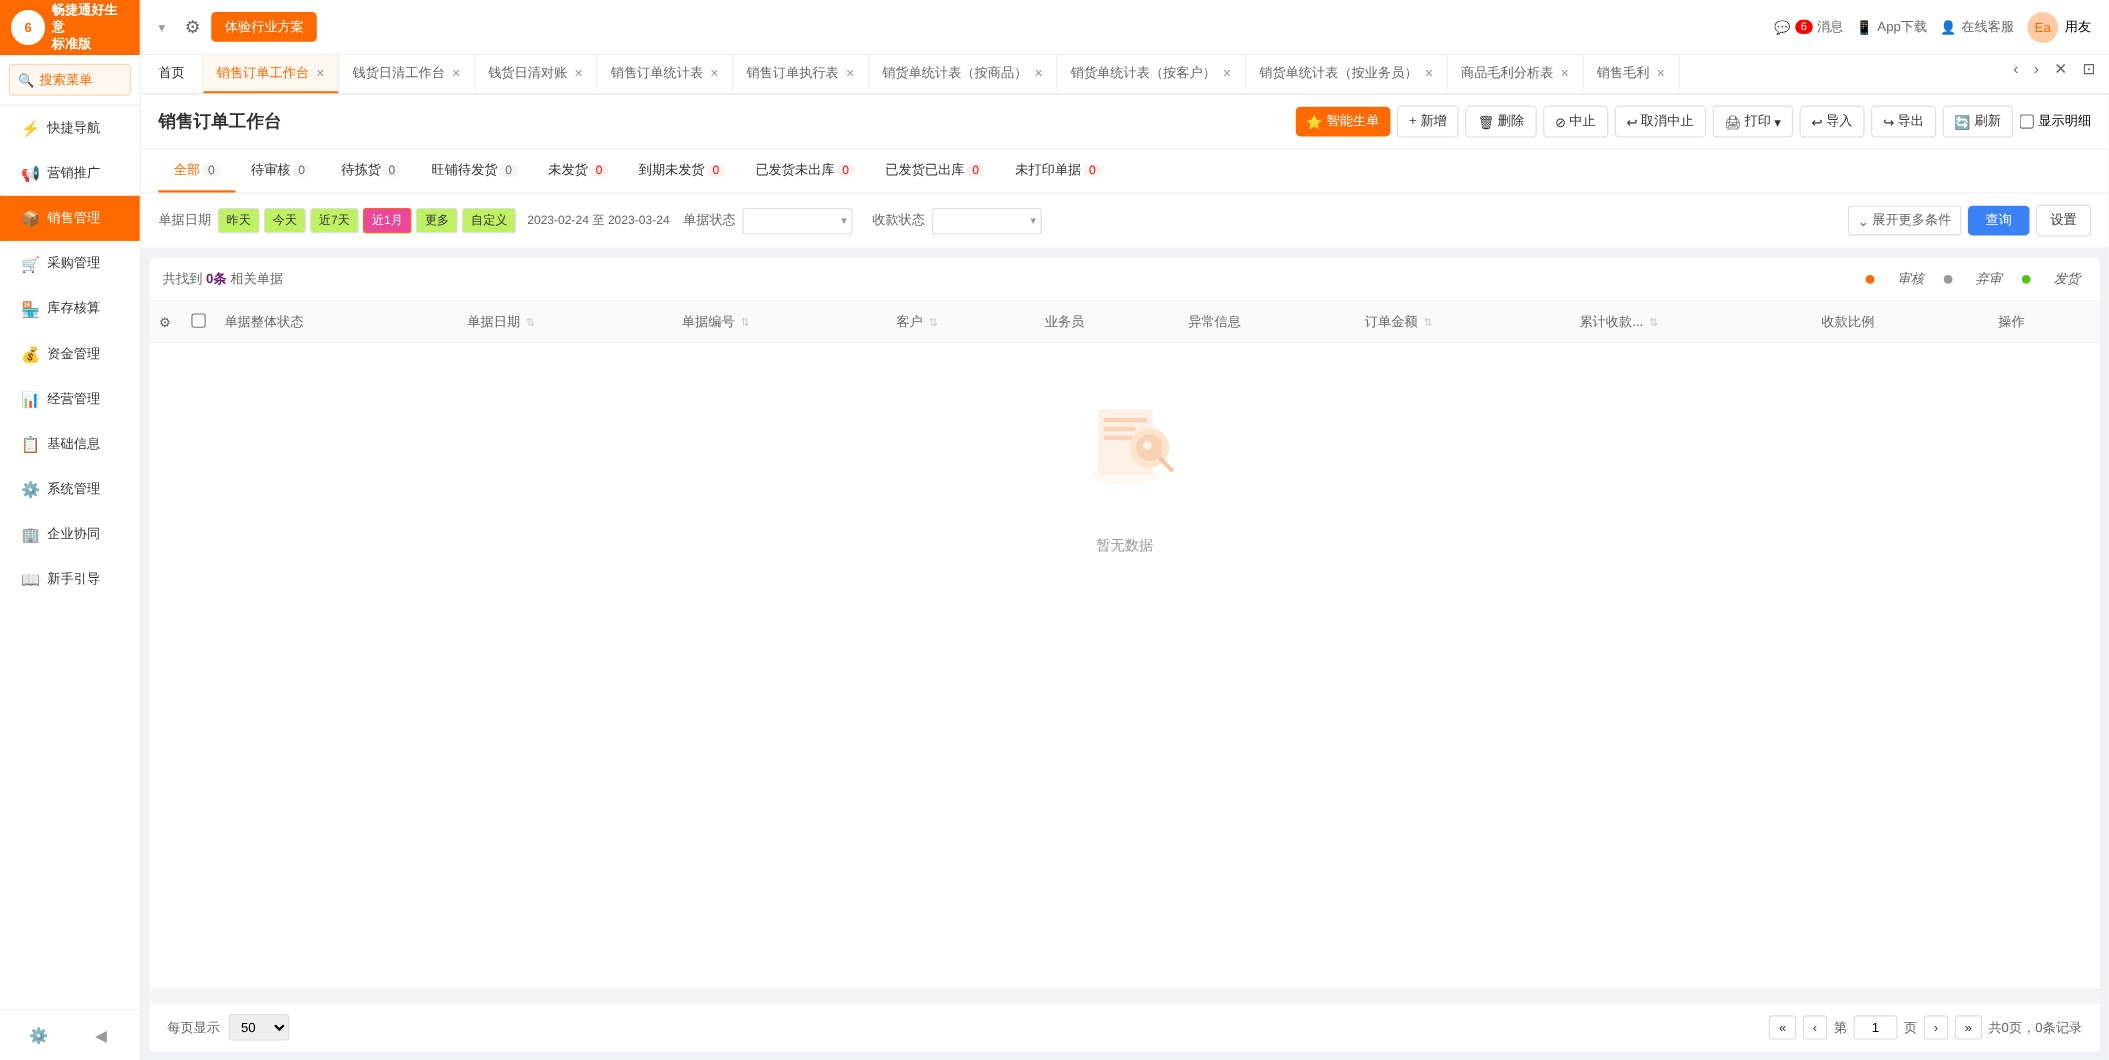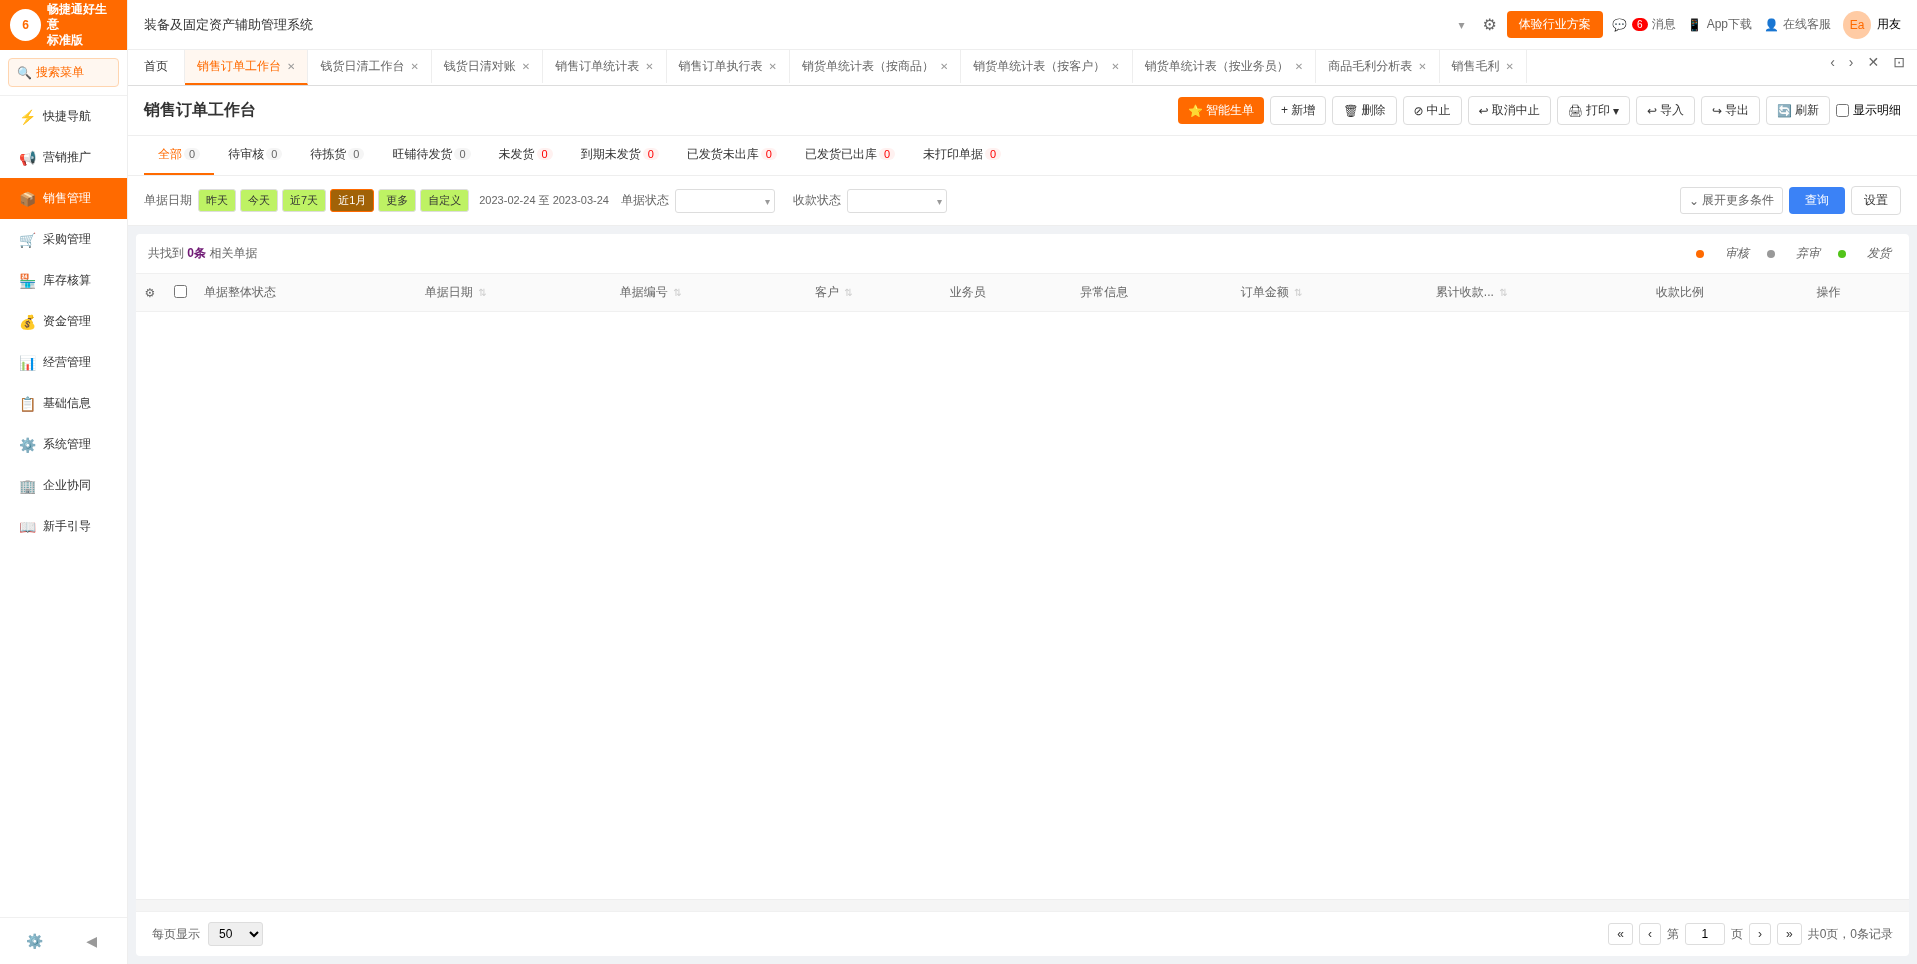--- a/index.html
+++ b/index.html
@@ -56,21 +56,21 @@
     .filter-tab .count-badge { display: inline-block; background: #f5f5f5; border-radius: 8px; padding: 0 5px; font-size: 11px; color: #666; margin-left: 2px; }
     .filter-tab .count-badge.red { background: #fff1f0; color: #f00; }
 
     
     .filter-bar { background: #fff; padding: 10px 16px; border-bottom: 1px solid #eee; }
     .filter-row { display: flex; align-items: center; gap: 12px; flex-wrap: wrap; }
     .filter-item { display: flex; align-items: center; gap: 6px; }
     .filter-label { color: #666; white-space: nowrap; }
     .filter-date-btns { display: flex; gap: 4px; }
     .date-btn { padding: 3px 7px; border: 1px solid #ddd; border-radius: 3px; cursor: pointer; color: #333; background: #bef264; font-size: 11px; }
-    .date-btn.active { background: #a16207; color: #fff; border-color: #ff6a00; }
+    .date-btn.active { background: #ec4899; color: #fff; border-color: #ff6a00; }
     .date-range { color: #666; font-size: 11px; margin-left: 4px; }
     .filter-select { border: 1px solid #ddd; border-radius: 3px; padding: 4px 20px 4px 6px; background: #fff; cursor: pointer; min-width: 100px; position: relative; appearance: none; font-size: 12px; color: #666; }
     .filter-select-wrapper { position: relative; display: inline-block; }
     .filter-select-wrapper::after { content: '▾'; position: absolute; right: 5px; top: 50%; transform: translateY(-50%); color: #999; pointer-events: none; font-size: 10px; }
     .expand-btn { display: flex; align-items: center; gap: 3px; color: #666; cursor: pointer; padding: 4px 8px; border: 1px solid #ddd; border-radius: 3px; background: #fff; font-size: 12px; margin-left: auto; }
     .btn-query { background: #3b82f6; color: #fff; border: none; border-radius: 4px; padding: 5px 16px; cursor: pointer; font-size: 12px; }
     .btn-set { background: #fff; color: #333; border: 1px solid #ddd; border-radius: 4px; padding: 5px 12px; cursor: pointer; font-size: 12px; }
 
     
     .table-area { flex: 1; background: #fff; margin: 8px; border-radius: 4px; display: flex; flex-direction: column; overflow: hidden; }
@@ -174,21 +174,20 @@
 
   <div class="sidebar-bottom">
     <div class="sidebar-bottom-btn">⚙️</div>
     <div class="sidebar-bottom-btn">◀</div>
   </div>
 </div>
 
 <div class="main">
 
   <div class="top-header">
-    <span class="system-title">装备及固定资产辅助管理系统</span>
     <span style="color:#999; cursor:pointer; font-size:12px;">▾</span>
     <span style="color:#666; cursor:pointer; font-size:16px; margin-left:8px;">⚙</span>
     <button class="industry-btn">体验行业方案</button>
     <div class="header-actions">
       <div class="header-btn">
         <span>💬</span>
         <span class="badge">6</span>
         <span>消息</span>
       </div>
       <div class="header-btn">
@@ -443,20 +442,37 @@
               </th>
               <th>
                 <span>操作</span>
               </th>
             </tr>
           </thead>
           <tbody>
           </tbody>
         </table>
 
+        <div class="empty-state">
+          <div style="font-size: 80px; margin-bottom: 16px; opacity: 0.6;">
+            
+            <svg width="100" height="100" viewBox="0 0 100 100" fill="none" xmlns="http://www.w3.org/2000/svg">
+              <ellipse cx="50" cy="80" rx="30" ry="8" fill="#fde8d8" opacity="0.5"></ellipse>
+              <rect x="25" y="20" width="50" height="60" rx="4" fill="#fde8d8"></rect>
+              <rect x="30" y="28" width="40" height="4" rx="2" fill="#f9b58a"></rect>
+              <rect x="30" y="36" width="30" height="4" rx="2" fill="#f9b58a"></rect>
+              <rect x="30" y="44" width="35" height="4" rx="2" fill="#f9b58a"></rect>
+              <circle cx="72" cy="55" r="18" fill="#fcd3b0"></circle>
+              <circle cx="72" cy="55" r="12" fill="#f9a06a" opacity="0.6"></circle>
+              <line x1="82" y1="65" x2="92" y2="75" stroke="#f9a06a" stroke-width="4" stroke-linecap="round"></line>
+              <circle cx="70" cy="53" r="4" fill="#fff" opacity="0.7"></circle>
+            </svg>
+          </div>
+          <span class="empty-text">暂无数据</span>
+        </div>
       </div>
 
       <div style="height:12px; background:#f5f5f5; border-top:1px solid #eee; overflow-x:auto;">
         <div style="width:2000px; height:1px;"></div>
       </div>
 
       <div class="pagination">
         <div class="pagination-left">
           <span>每页显示</span>
           <select class="per-page-select">

